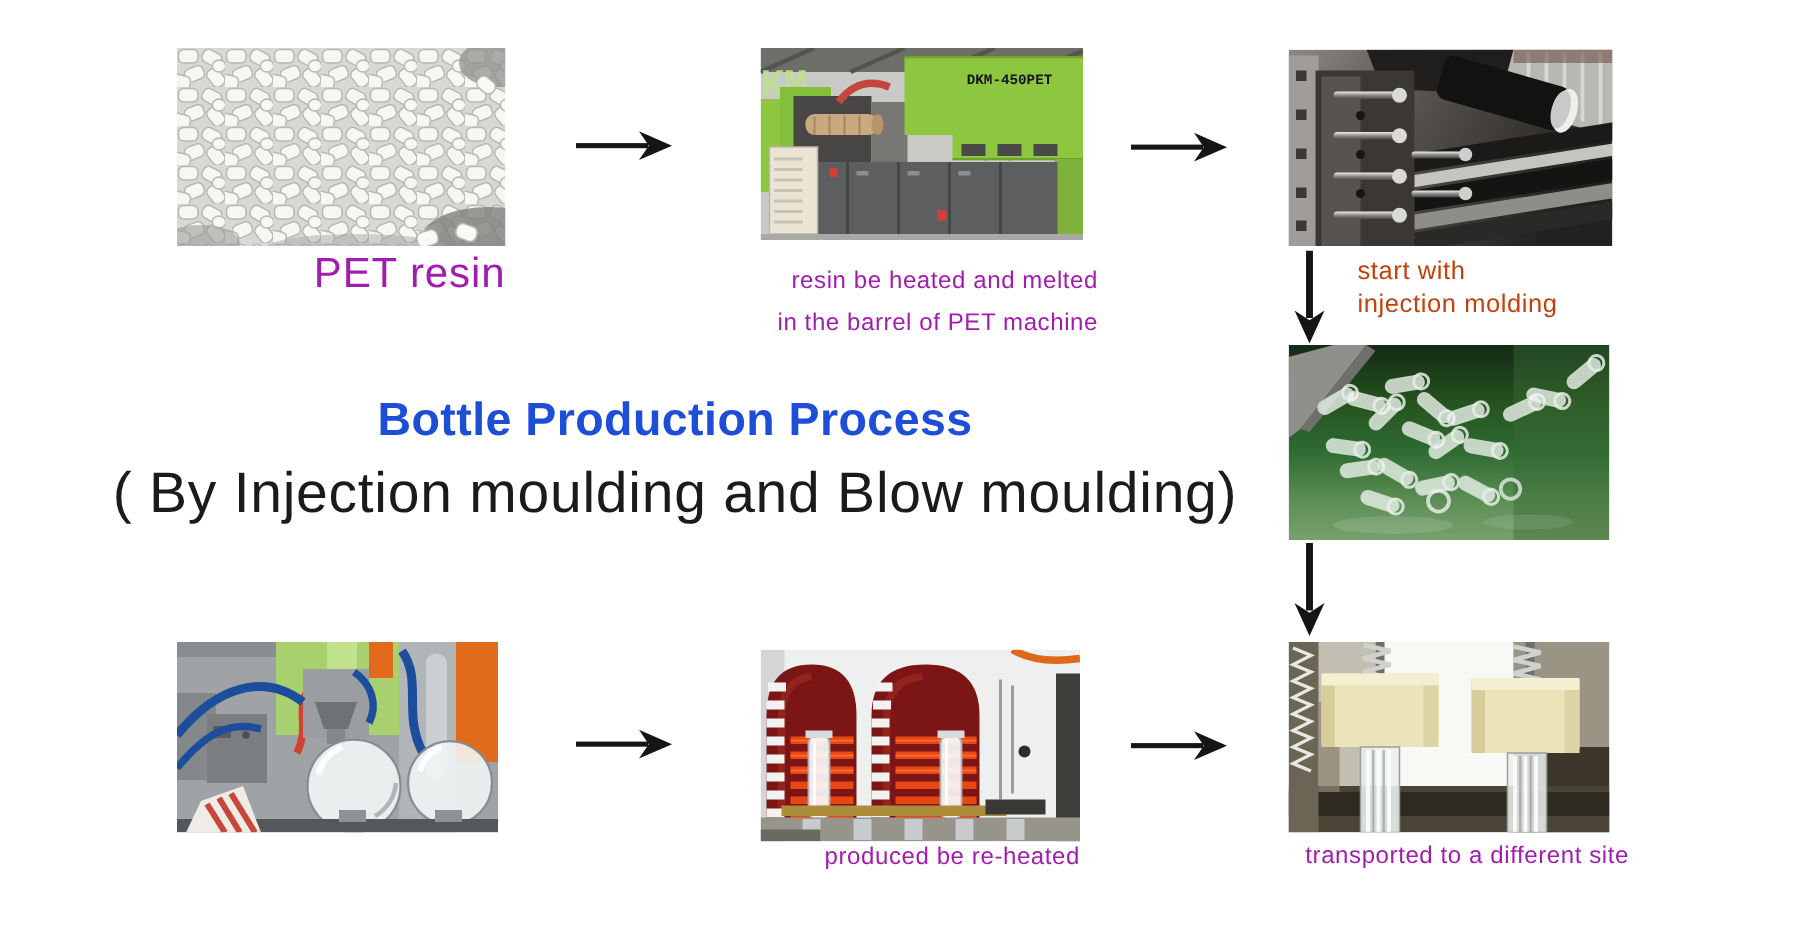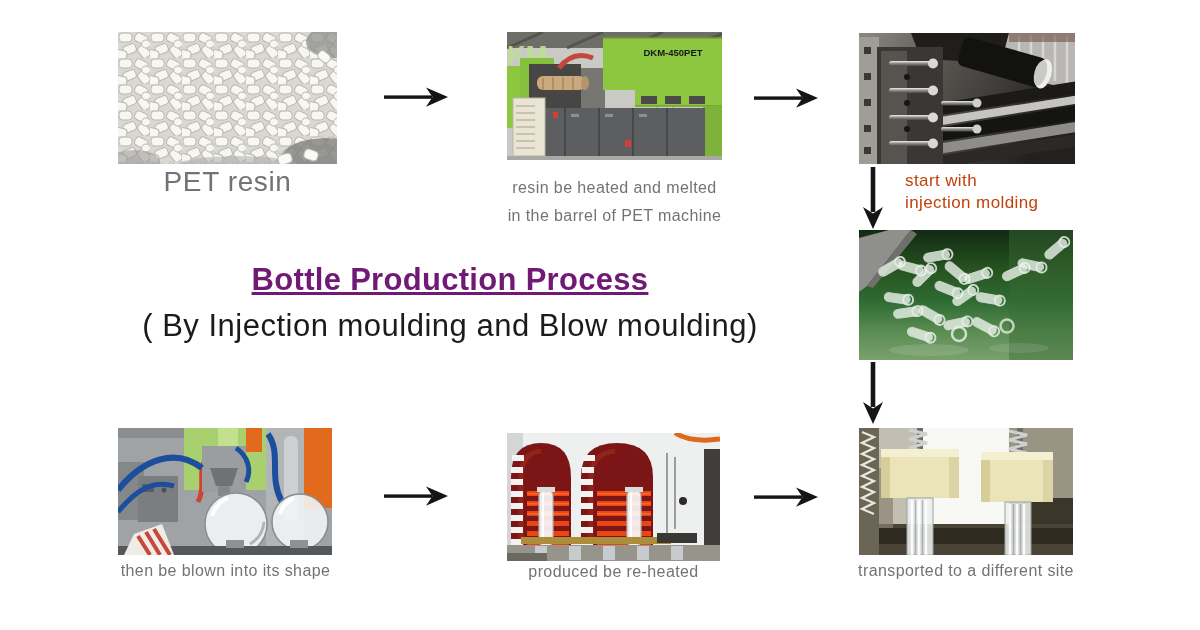--- a/index.html
+++ b/index.html
@@ -3,31 +3,31 @@
 <meta charset="utf-8">
 <style>
   html,body { margin:0; padding:0; background:#ffffff; }
   .canvas {
     position:relative; width:1200px; height:630px; background:#ffffff;
     overflow:hidden; font-family:"Liberation Sans","DejaVu Sans",sans-serif;
     color:#1e1e1e;
   }
   .photo { position:absolute; overflow:hidden; }
   .photo svg { display:block; width:100%; height:100%; }
-  .caption { position:absolute; text-align:center; font-size:16px; letter-spacing:0.4px; color:#737373; }
+  .caption { position:absolute; text-align:right; font-size:16px; letter-spacing:0.4px; color:#a21caf; }
   .caption.big { font-size:28px; letter-spacing:0.6px; }
   .caption .line { line-height:18px;margin-top:10px; }
   .note { position:absolute; text-align:left; font-size:17px; line-height:22px; letter-spacing:0.4px; color:#c2410c; }
   .title {
     position:absolute; left:60px; top:262px; width:780px; text-align:center;
-    font-size:31px; font-weight:bold; letter-spacing:0.3px; color:#701a75;text-decoration:underline;
+    font-size:31px; font-weight:bold; letter-spacing:0.3px; color:#1d4ed8;
   }
   .subtitle {
     position:absolute; left:60px; top:308px; width:780px; text-align:center;
-    font-size:31px; font-weight:400; letter-spacing:0.5px; color:#1b1b1b;
+    font-size:38px; font-weight:400; letter-spacing:0.5px; color:#1b1b1b;
   }
   .arrow { position:absolute; }
   .arrow svg { display:block; }
 </style>
 </head>
 <body>
 
 <div class="canvas">
 
   <div class="title">Bottle Production Process</div>
@@ -62,21 +62,21 @@
   </figure>
   <div class="caption big" style="left:118px; top:166px; width:219px;">PET resin</div>
 
   <div class="arrow" style="left:384px; top:85px;">
     <svg width="64" height="24" viewBox="0 0 64 24">
       <rect x="0" y="10.4" width="48" height="3.4" fill="#151515"></rect>
       <polygon points="64,12.1 42,2.5 48.5,12.1 42,21.7" fill="#151515"></polygon>
     </svg>
   </div>
 
-  <figure class="photo" style="left:507px; top:32px; width:215px; height:128px; margin:0;">
+  <figure class="photo" style="left:507px; top:32px; width:215px; height:128px; margin:0;font-family:Liberation Mono, monospace;">
     <svg viewBox="0 0 215 128">
       <rect width="215" height="128" fill="#c9cac6"></rect>
       <rect width="215" height="16" fill="#6e6e69"></rect>
       <path d="M0,16 L36,0 M60,16 L96,0 M120,16 L156,0 M180,16 L215,2" stroke="#54544f" stroke-width="3" fill="none"></path>
       <path d="M150,16 V78 M166,16 V78 M182,16 V74 M198,16 V74" stroke="#b6b7b3" stroke-width="2"></path>
       <text x="0" y="32" font-size="26" font-weight="bold" fill="#bfe091" opacity="0.9">KM</text>
       <rect x="0" y="34" width="13" height="62" fill="#8dc63f"></rect>
       <rect x="13" y="26" width="34" height="56" fill="#84c03c"></rect>
       <rect x="22" y="32" width="52" height="46" fill="#474644"></rect>
       <rect x="74" y="36" width="24" height="42" fill="#777672"></rect>
@@ -265,21 +265,20 @@
       <path d="M132,116 a28,28 0 0 0 14,-22" stroke="rgba(160,166,168,0.8)" stroke-width="3" fill="none"></path>
       <circle cx="182" cy="94" r="28" fill="rgba(242,246,247,0.88)" stroke="#888d8f" stroke-width="1.5"></circle>
       <path d="M162,86 a25,25 0 0 1 14,-16" stroke="rgba(255,255,255,0.95)" stroke-width="4" fill="none"></path>
       <rect x="0" y="118" width="214" height="9" fill="#55585a"></rect>
       <rect x="108" y="112" width="18" height="8" fill="#8f9294"></rect>
       <rect x="172" y="112" width="18" height="8" fill="#8f9294"></rect>
       <polygon points="16,106 44,96 56,127 6,127" fill="#efece6"></polygon>
       <path d="M20,108 L32,127 M28,104 L42,127 M36,101 L52,127" stroke="#c8463c" stroke-width="4"></path>
     </svg>
   </figure>
-  <div class="caption" style="left:108px; top:562px; width:235px;">then be blown into its shape</div>
 
   <div class="arrow" style="left:384px; top:484px;">
     <svg width="64" height="24" viewBox="0 0 64 24">
       <rect x="0" y="10.4" width="48" height="3.4" fill="#151515"></rect>
       <polygon points="64,12.1 42,2.5 48.5,12.1 42,21.7" fill="#151515"></polygon>
     </svg>
   </div>
 
   <figure class="photo" style="left:507px; top:433px; width:213px; height:128px; margin:0;">
     <svg viewBox="0 0 213 128">

